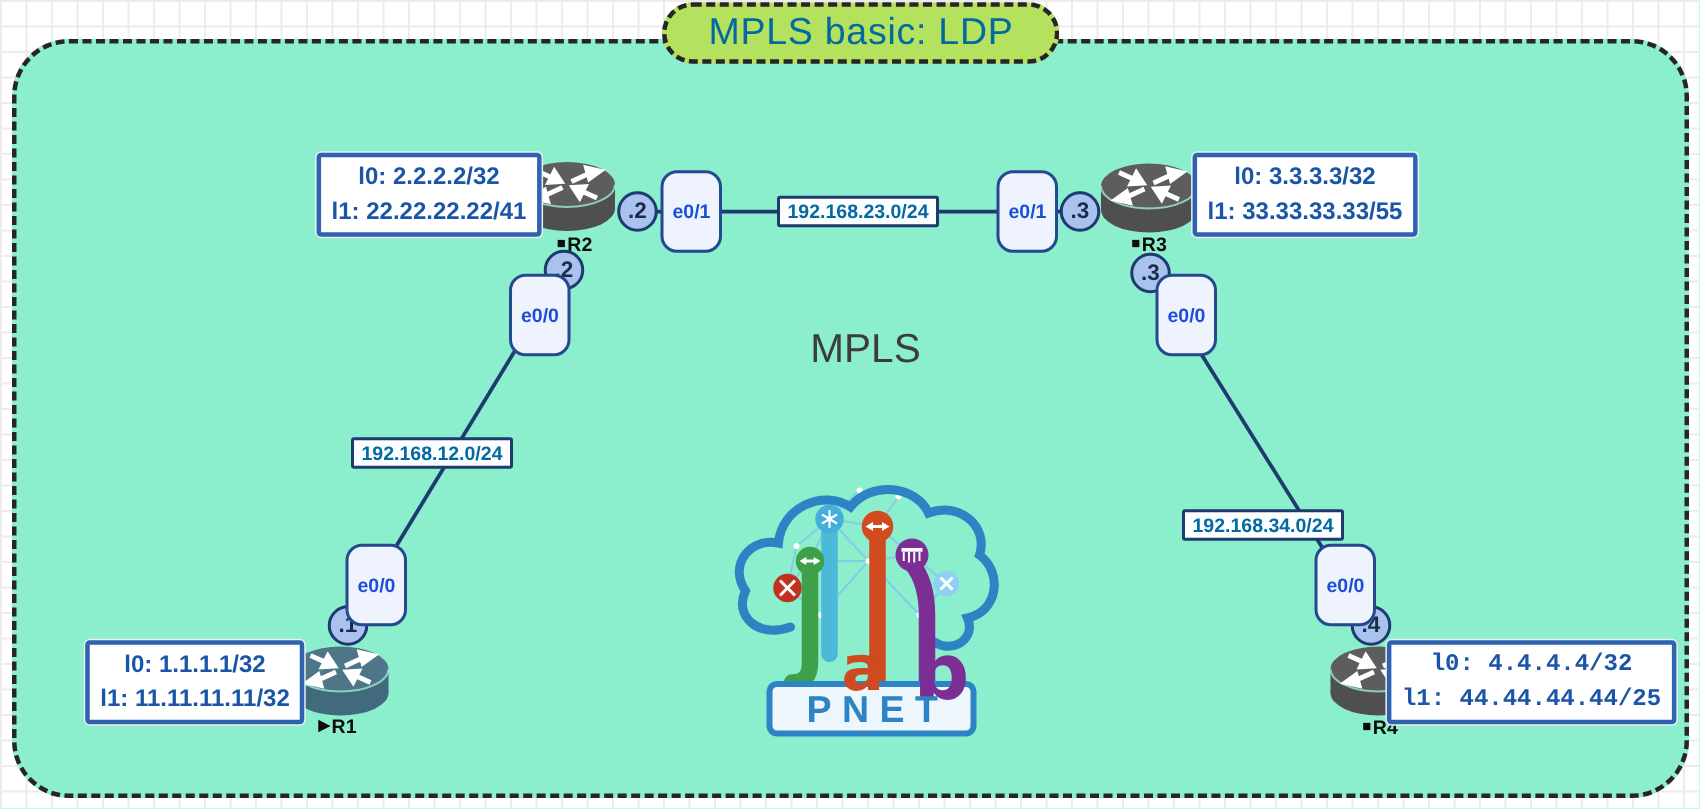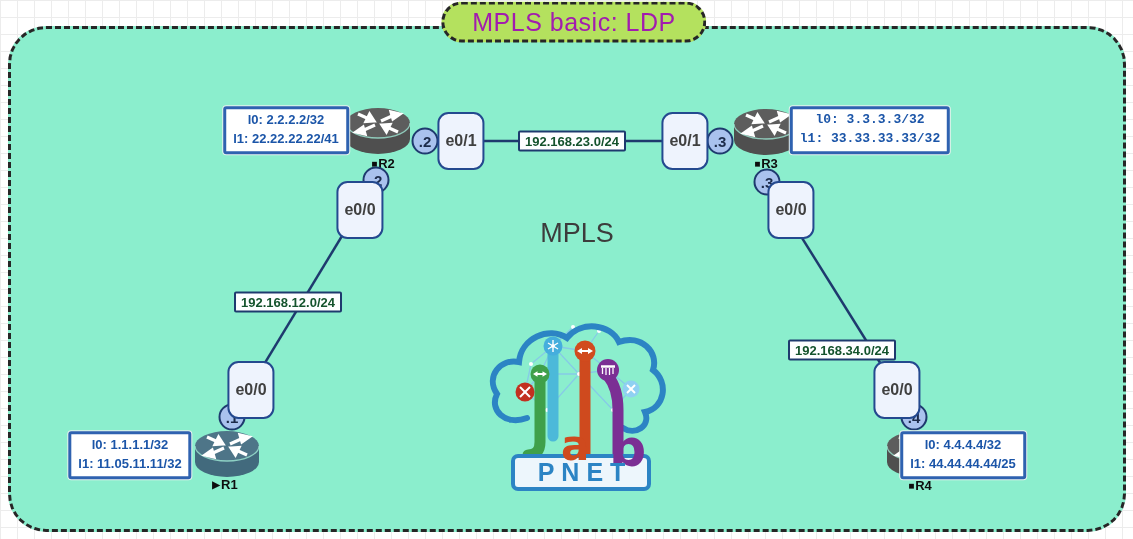--- a/index.html
+++ b/index.html
@@ -21,21 +21,21 @@
     background: #8beecd;
     border: 3px dashed #262626;
     border-radius: 38px;
   }
   .title-pill {
     position: absolute; left: 574px; top: 22px; transform: translate(-50%,-50%);
     background: #b4e15e;
     border: 3px dashed #262626;
     border-radius: 22px;
     padding: 3px 28px;
-    font-size: 25px; letter-spacing: .5px; color: #a21caf;
+    font-size: 25px; letter-spacing: .5px; color: #0369a1;
     white-space: nowrap; z-index: 6;
   }
 
   .links-layer { position: absolute; left:0; top:0; width:1133px; height:539px; z-index: 2; }
   .links-layer line { stroke: #1e3a6e; stroke-width: 2.5; }
 
   .abs-c { position: absolute; transform: translate(-50%,-50%); z-index: 4; }
 
   .router { width: 66px; height: 48px; z-index: 3; }
 
@@ -44,44 +44,44 @@
     font-size: 13px; font-weight: bold; color: #0d0d0d; white-space: nowrap; z-index: 4;
   }
   .nodename .glyph { font-size: 10px; line-height: 1; }
 
   .loopbox {
     background: #ffffff;
     border: 3px solid #2f62b0;
     border-radius: 3px;
     box-shadow: 0 0 0 1px #e8f2ee;
     padding: 2px 7px;
-    font-size: 13px; font-weight: bold; color: #1b55a8;
+    font-size: 16px; font-weight: bold; color: #1b55a8;
     text-align: center; line-height: 1.45; white-space: nowrap; z-index: 5;
   }
 
   .netbox {
     background: #fdfeff;
     border: 2px solid #1e3a6e;
     border-radius: 2px;
     padding: 1px 5px;
-    font-size: 13px; font-weight: bold; color: #14532d;
+    font-size: 13px; font-weight: bold; color: #0369a1;
     white-space: nowrap; z-index: 5;
   }
 
   .ipcircle {
     width: 27px; height: 27px; border-radius: 50%;
     background: #a9c2ee; border: 2px solid #1e3a6e;
     display: flex; align-items: center; justify-content: center;
     font-size: 15px; font-weight: bold; color: #1c2b4a; z-index: 4;
   }
 
   .ifpill {
     background: #eef3fd; border: 2px solid #24498f; border-radius: 11px;
     padding: 18px 6px;
-    font-size: 16px; font-weight: bold; color: #404040;
+    font-size: 13px; font-weight: bold; color: #1d4ed8;
     white-space: nowrap; z-index: 4;
   }
 
   .center-note {
     position: absolute; left: 577px; top: 233px; transform: translate(-50%,-50%);
     text-align: right; font-size: 27px; color: #3c3c3c; line-height: 37px;
     white-space: nowrap; z-index: 3;
   }
 
   .logo { position: absolute; left: 487px; top: 314px; width: 184px; height: 182px; z-index: 3; }
@@ -271,29 +271,29 @@
   </div>
   <div class="nodename abs-c" style="left:920px; top:485px;">
     <span class="glyph">■</span>
       <span>R4</span>
   </div>
 
   <div class="loopbox abs-c" style="left:286px; top:130px;">
     <div>l0: 2.2.2.2/32</div>
     <div>l1: 22.22.22.22/41</div>
   </div>
-  <div class="loopbox abs-c" style="left:870px; top:130px;font-family:Liberation Mono, monospace;">
+  <div class="loopbox abs-c" style="left:870px; top:130px;">
     <div>l0: 3.3.3.3/32</div>
-    <div>l1: 33.33.33.33/32</div>
+    <div>l1: 33.33.33.33/55</div>
   </div>
   <div class="loopbox abs-c" style="left:130px; top:455px;">
     <div>l0: 1.1.1.1/32</div>
-    <div>l1: 11.05.11.11/32</div>
-  </div>
-  <div class="loopbox abs-c" style="left:963px; top:455px;">
+    <div>l1: 11.11.11.11/32</div>
+  </div>
+  <div class="loopbox abs-c" style="left:1021px; top:455px;font-family:Liberation Mono, monospace;">
     <div>l0: 4.4.4.4/32</div>
     <div>l1: 44.44.44.44/25</div>
   </div>
 
   <div class="netbox abs-c" style="left:572px; top:141px;">192.168.23.0/24</div>
   <div class="netbox abs-c" style="left:288px; top:302px;">192.168.12.0/24</div>
   <div class="netbox abs-c" style="left:842px; top:302px;margin-top:48px;">192.168.34.0/24</div>
 
   <div class="ipcircle abs-c" style="left:425px; top:141px;">.2</div>
   <div class="ipcircle abs-c" style="left:376px; top:180px;">.2</div>

